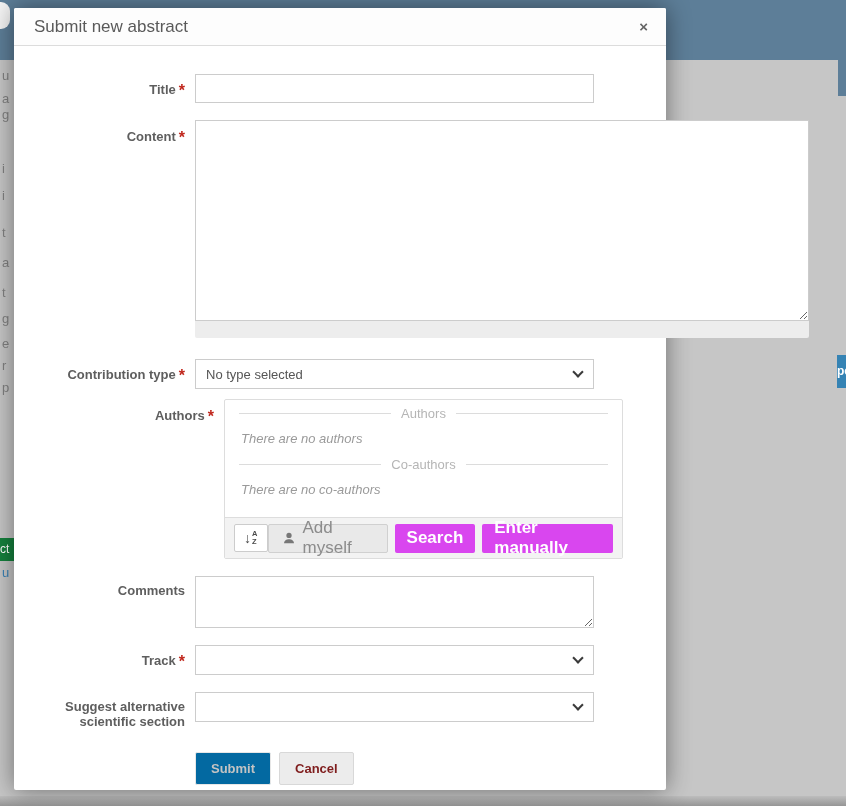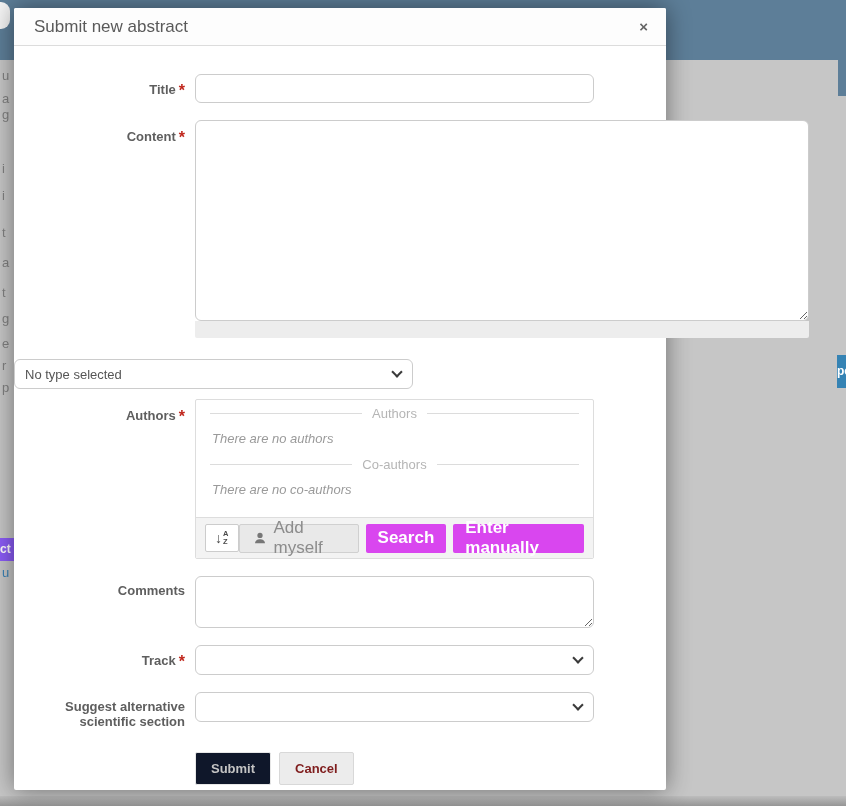--- a/index.html
+++ b/index.html
@@ -24,23 +24,22 @@
     position:absolute; left:-8px; top:2px; width:18px; height:27px;
     background:#f4f4f4; border-radius:13px;
   }
   #left-strip {
     position:absolute; left:0; top:60px; width:14px; height:740px;
     overflow:hidden; font-size:13px; color:#818181;
   }
   #left-strip span { position:absolute; left:2px; white-space:nowrap; }
   .left-active-row {
     position:absolute; left:0; top:478px; width:14px; height:23px;
-    background:#8b5cf6; color:#fff; font-size:12px; line-height:23px;
+    background:#15803d; color:#fff; font-size:12px; line-height:23px;
     overflow:hidden;
-    font-weight:bold;
   }
   .left-link-frag {
     position:absolute; left:2px; top:505px; color:#3b82b5; font-size:13px;
   }
   .right-btn-frag {
     position:absolute; right:0; top:355px; width:9px; height:33px;
     background:#3583b4; color:#fff; font-size:12px; font-weight:bold;
     line-height:33px; overflow:hidden;
   }
   .backdrop-bottom {
@@ -71,21 +70,21 @@
   .row-label {
     width:171px; flex-shrink:0; margin-right:10px;
     text-align:right; font-size:13px; font-weight:bold; color:#5e5e5e;
     line-height:29px;
   }
   .row-label .req { color:#c0271d; font-size:16px; position:relative; top:2px; margin-left:3px; font-weight:bold; }
   .label-top { line-height:normal; padding-top:7px; }
 
   input[type=text], textarea, select {
     font-family:"Liberation Sans", sans-serif; font-size:13px; color:#555;
-    border:1px solid #ccc; border-radius:6px; background:#fff;
+    border:1px solid #ccc; border-radius:0; background:#fff;
     padding:0 8px; outline:none;
   }
   .title-input { width:399px; height:29px; }
   .content-textarea { width:614px; height:201px; padding:6px 8px; resize:both; display:block; }
   .content-counter {
     width:614px; height:17px; background:#ededed; border-radius:0 0 2px 2px;
   }
   .comments-textarea { width:399px; height:52px; padding:6px 8px; resize:both; display:block; }
 
   .select-wrap { position:relative; width:399px; height:30px; }
@@ -133,24 +132,24 @@
     background:#d946ef; color:#fff; font-weight:bold; padding:0 12px;
     margin-left:7px; border:none;
   }
 
   
   .actions { margin-top:23px; margin-left:181px; display:flex; }
   .action-btn {
     height:33px; padding:0 15px; font-size:13px; font-weight:bold;
     border-radius:2px; display:inline-flex; align-items:center; cursor:pointer;
   }
-  .submit-btn { background:#0f172a; color:#c3c3c3; border:1px solid #e7e7e7; }
+  .submit-btn { background:#0369a1; color:#c3c3c3; border:1px solid #e7e7e7; }
   .cancel-btn { background:#ececec; color:#7f1d1d; border:1px solid #d8d8d8; margin-left:8px; }
 
-  .mt16 { margin-top:16px; } .mt21 { margin-top:21px; } .mt10 { margin-top:10px; }
+  .mt16 { margin-top:16px; } .mt21 { margin-top:21px; } .mt10 { margin-top:10px;padding-left:29px; }
   .mt17 { margin-top:17px; }
 </style>
 </head>
 <body>
 
 <div class="backdrop-topband"></div>
 <div class="backdrop-topband-right"></div>
 <div class="backdrop-searchbox"></div>
 <div id="left-strip">
   <div class="left-active-row">ct</div>
@@ -191,20 +190,23 @@
       <div class="row-label label-top">
         <span>Content</span><span class="req">*</span>
       </div>
       <div>
         <textarea class="content-textarea" style=""></textarea>
         <div class="content-counter"></div>
       </div>
     </div>
 
     <div class="row mt21">
+      <div class="row-label">
+        <span>Contribution type</span><span class="req">*</span>
+      </div>
       <div class="select-wrap">
         <select>
           <option>No type selected</option>
         </select>
         <span class="chevron"></span>
       </div>
     </div>
 
     <div class="row mt10">
       <div class="row-label label-top">

